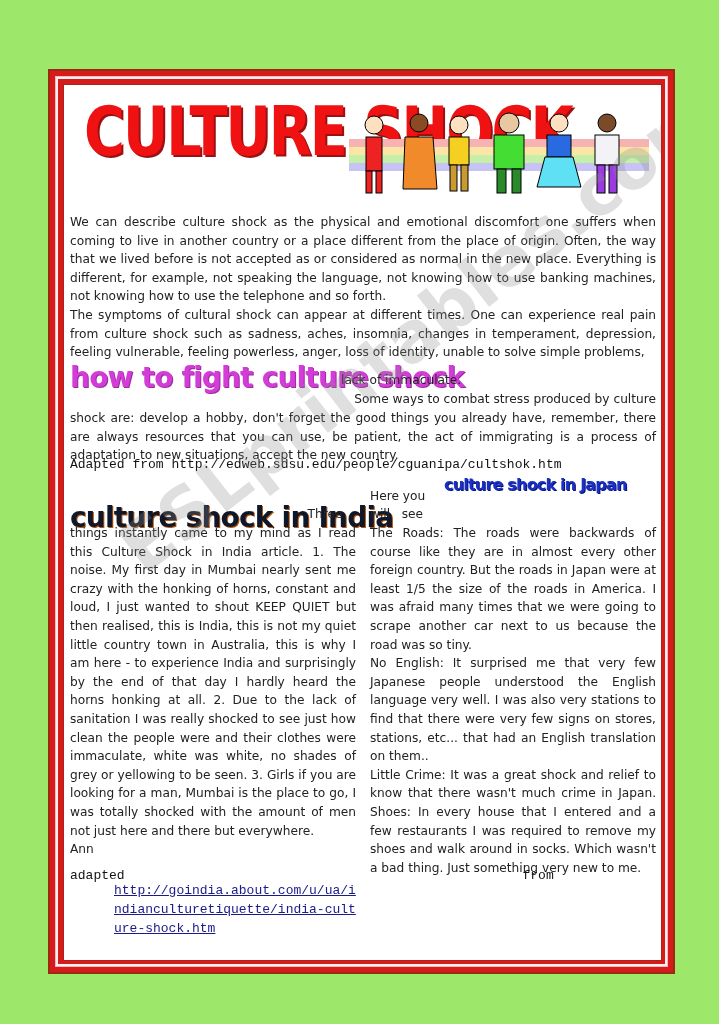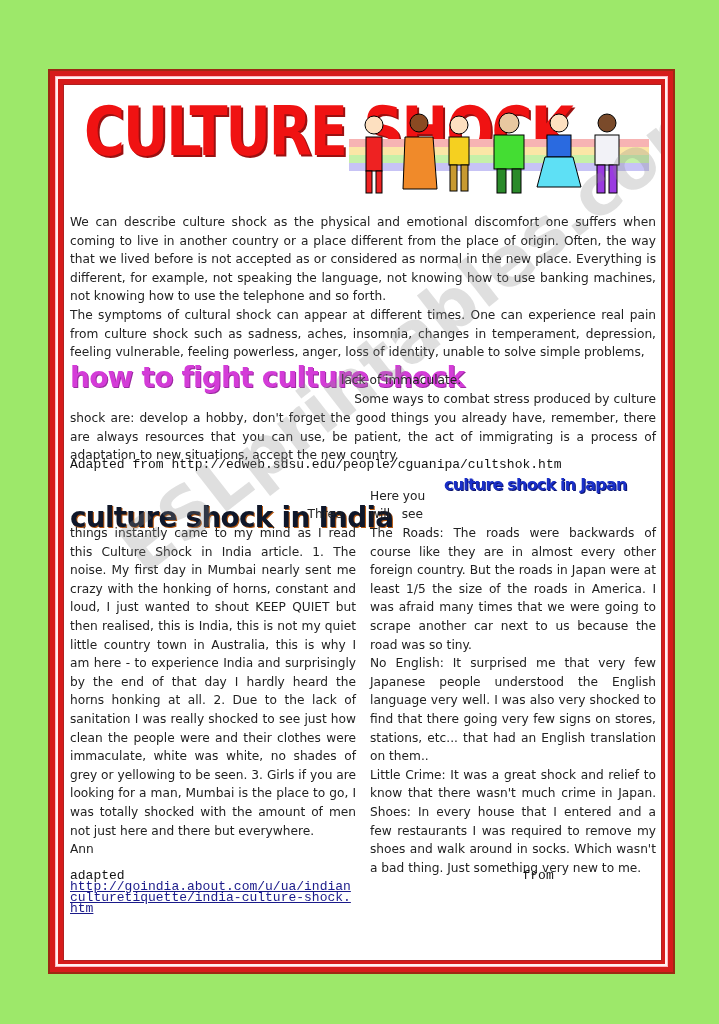--- a/index.html
+++ b/index.html
@@ -121,23 +121,23 @@
   <div class="heading h-japan">culture shock in Japan</div>
 
   <div class="text" style="left:306px; top:402px; width:60px;">Here you</div>
   <div class="text" style="left:230px; top:420px; width:62px; text-align:center;">Three</div>
   <div class="text" style="left:306px; top:420px; width:60px; white-space:pre;">will   see</div>
 
   <div class="text" style="left:6px; top:439px; width:286px;">
     <div>things instantly came to my mind as I read this Culture Shock in India article. 1. The noise. My first day in Mumbai nearly sent me crazy with the honking of horns, constant and loud, I just wanted to shout KEEP QUIET but then realised, this is India, this is not my quiet little country town in Australia, this is why I am here - to experience India and surprisingly by the end of that day I hardly heard the horns honking at all. 2. Due to the lack of sanitation I was really shocked to see just how clean the people were and their clothes were immaculate, white was white, no shades of grey or yellowing to be seen. 3. Girls if you are looking for a man, Mumbai is the place to go, I was totally shocked with the amount of men not just here and there but everywhere.</div>
     <div>Ann</div>
     <div class="small-src" style="position:static; white-space:pre; line-height:11px; margin-top:11px;">adapted                                                   from</div>
-    <div class="small-src link" style="position:static; line-height:11px; word-break:break-all;">http://goindia.about.com/u/ua/indianculturetiquette/india-culture-shock.htm</div>
+    <div class="small-src link" style="position:static; line-height:19px; word-break:break-all;margin-left:44px;">http://goindia.about.com/u/ua/indianculturetiquette/india-culture-shock.htm</div>
   </div>
 
   <div class="text" style="left:306px; top:439px; width:286px;">
     <div> The Roads:  The roads were backwards of course like they are in almost every other foreign country.  But the roads in Japan were at least 1/5 the size of the roads in America. I was afraid many times that we were going to scrape another car next to us because the road was so tiny.</div>
-    <div>No English:  It surprised me that very few Japanese people understood the English language very well. I was also very shocked to find that there going very few signs on stores, stations, etc... that had an English translation on them..</div>
+    <div>No English:  It surprised me that very few Japanese people understood the English language very well. I was also very stations to find that there were very few signs on stores, stations, etc... that had an English translation on them..</div>
     <div>Little Crime:  It was a great shock and relief to know that there wasn't much crime in Japan. Shoes: In every house that I entered and a few restaurants I was required to remove my shoes and walk around in socks. Which wasn't a bad thing.  Just something very new to me.</div>
   </div>
 
   <div class="watermark">ESLprintables.com</div>
 </div>
 
 </body></html>

